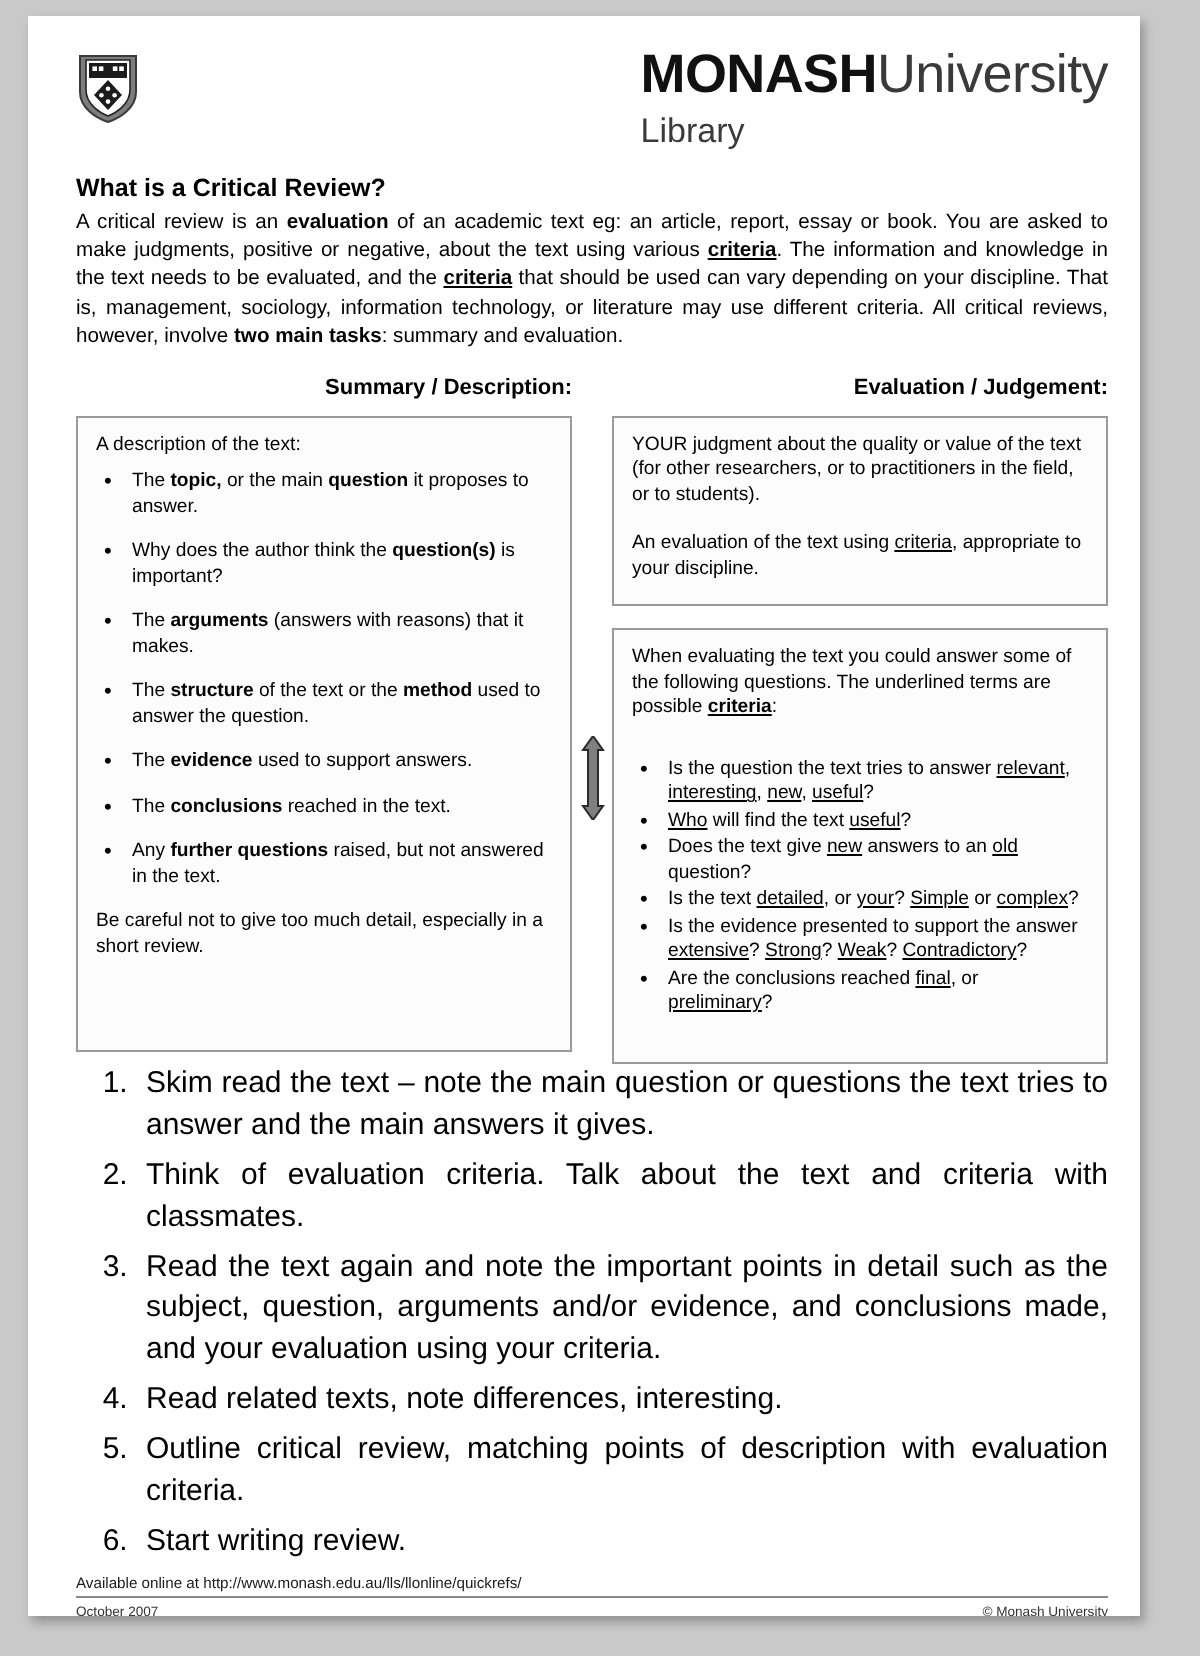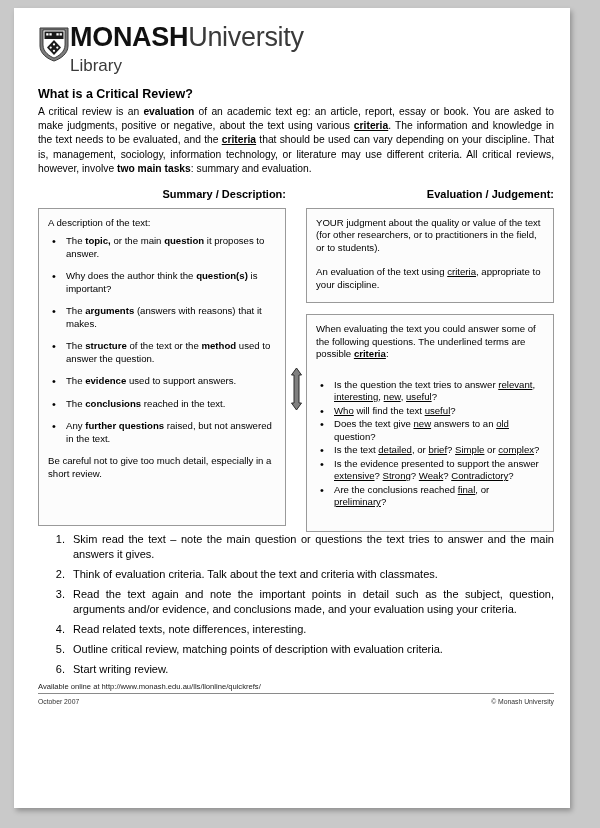--- a/index.html
+++ b/index.html
@@ -28,20 +28,21 @@
     left: 24px;
     top: 12px;
     width: 516px;
   }
 
   
   .logo-row {
     display: flex;
     align-items: flex-start;
     margin-top: 4px;
+    justify-content: space-between;
   }
   .crest {
     width: 32px;
     height: 36px;
     flex: 0 0 auto;
     margin-top: 2px;
   }
   .wordmark {
     line-height: 1.0;
   }
@@ -159,21 +160,21 @@
 
   
   h2.process {
     font-size: 13px;
     font-weight: bold;
     margin: 14px 0 5px 0;
   }
   ol.steps {
     margin: 0;
     padding-left: 30px;
-    font-size: 11px;
+    font-size: 15px;
     line-height: 1.36;
   }
   ol.steps li {
     margin-bottom: 5px;
     padding-left: 5px;
     text-align: justify;
   }
 
   
   .avail {
@@ -259,21 +260,21 @@
           <p><span>An evaluation of the text using </span><span class="u">criteria</span><span>, appropriate to your discipline.</span></p>
         </div>
 
         <div class="box right-bottom">
           <p><span>When evaluating the text you could answer some of the following questions.  The underlined terms are possible </span><span class="bu">criteria</span><span>:</span></p>
           <div class="spacer"></div>
           <ul class="bullets tight">
             <li><span>Is the question the text tries to answer </span><span class="u">relevant</span><span>, </span><span class="u">interesting</span><span>, </span><span class="u">new</span><span>, </span><span class="u">useful</span><span>?</span></li>
             <li><span class="u">Who</span><span> will find the text </span><span class="u">useful</span><span>?</span></li>
             <li><span>Does the text give </span><span class="u">new</span><span> answers to an </span><span class="u">old</span><span> question?</span></li>
-            <li><span>Is the text </span><span class="u">detailed</span><span>, or </span><span class="u">brief</span><span>? </span><span class="u">Simple</span><span> or </span><span class="u">complex</span><span>?</span></li>
+            <li><span>Is the text </span><span class="u">detailed</span><span>, or </span><span class="u">your</span><span>? </span><span class="u">Simple</span><span> or </span><span class="u">complex</span><span>?</span></li>
             <li><span>Is the evidence presented to support the answer </span><span class="u">extensive</span><span>? </span><span class="u">Strong</span><span>? </span><span class="u">Weak</span><span>? </span><span class="u">Contradictory</span><span>?</span></li>
             <li><span>Are the conclusions reached </span><span class="u">final</span><span>, or </span><span class="u">preliminary</span><span>?</span></li>
           </ul>
         </div>
       </div>
     </div>
 
     <ol class="steps">
       <li>Skim read the text – note the main question or questions the text tries to answer and the main answers it gives.</li>
       <li>Think of evaluation criteria.  Talk about the text and criteria with classmates.</li>

